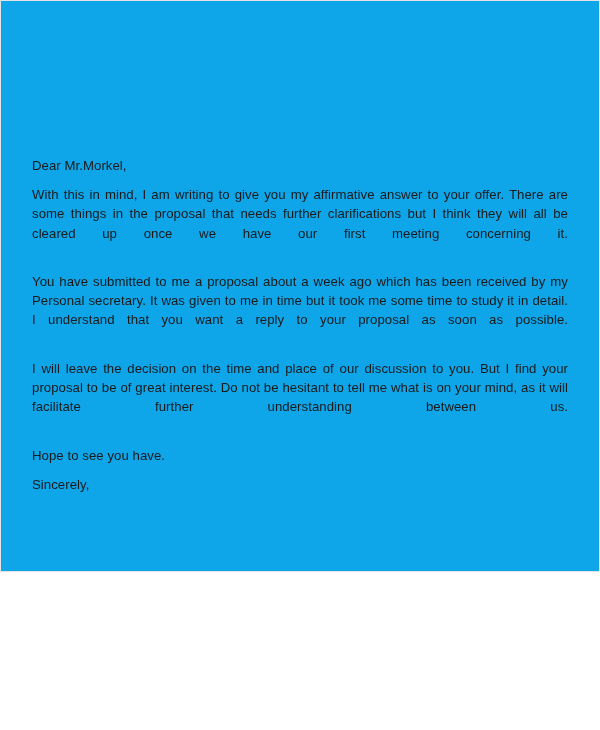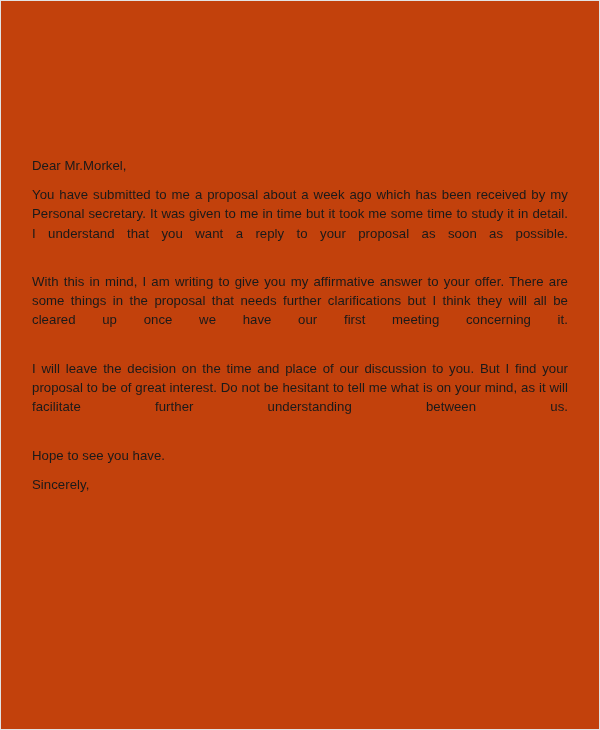--- a/index.html
+++ b/index.html
@@ -6,22 +6,22 @@
     margin: 0;
     padding: 0;
     background: #ffffff;
   }
   body {
     font-family: "Liberation Sans", sans-serif;
   }
   .page {
     position: relative;
     width: 600px;
-    height: 730px;
-    background: #c2410c;
+    height: 572px;
+    background: #0ea5e9;
     border: 1px solid #e3e3e3;
     box-sizing: border-box;
     overflow: hidden;
   }
   .letter {
     position: absolute;
     left: 31px;
     top: 155px;
     width: 536px;
   }
@@ -57,23 +57,23 @@
   }
 </style>
 </head>
 <body>
 
 <div class="page">
   <div class="letter">
 
     <div class="line greeting">Dear Mr.Morkel,</div>
 
+    <div class="line para">With this in mind, I am writing to give you my affirmative answer to your offer. There are some things in the proposal that needs further clarifications but I think they will all be cleared up once we have our first meeting concerning it.</div>
+
     <div class="line para">You have submitted to me a proposal about a week ago which has been received by my Personal secretary. It was given to me in time but it took me some time to study it in detail. I understand that you want a reply to your proposal as soon as possible.</div>
-
-    <div class="line para">With this in mind, I am writing to give you my affirmative answer to your offer. There are some things in the proposal that needs further clarifications but I think they will all be cleared up once we have our first meeting concerning it.</div>
 
     <div class="line para">I will leave the decision on the time and place of our discussion to you. But I find your proposal to be of great interest. Do not be hesitant to tell me what is on your mind, as it will facilitate further understanding between us.</div>
 
     <div class="line closing">Hope to see you have.</div>
 
     <div class="line closing">Sincerely,</div>
 
 
   </div>
 </div>

